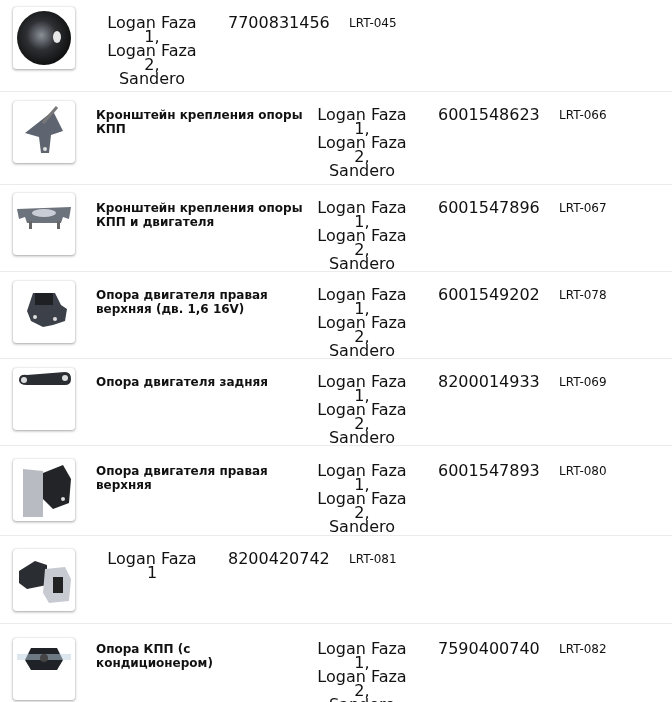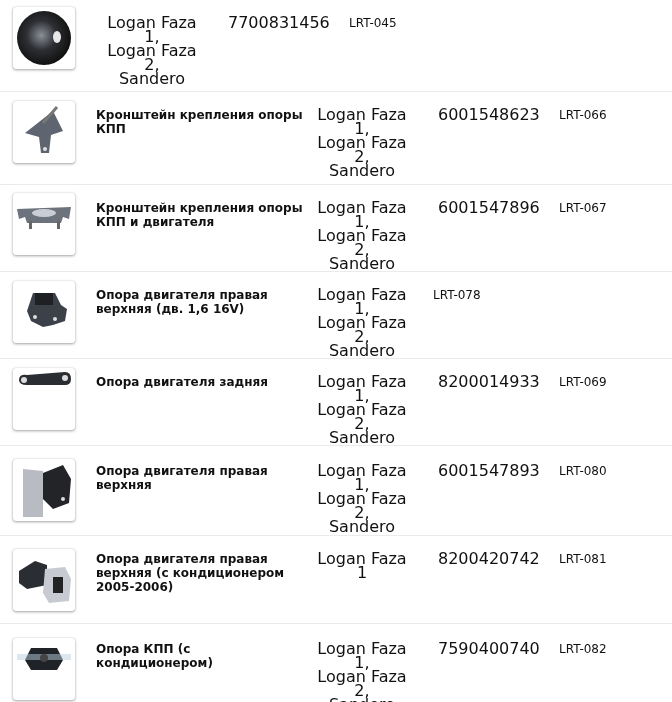--- a/index.html
+++ b/index.html
@@ -97,20 +97,21 @@
             <circle cx="22" cy="36" r="2" fill="#ddd"></circle>
           </svg>
       </div>
     </div>
     <div class="name" style="padding-top:16px;">Опора двигателя правая верхняя (дв. 1,6 16V)</div>
     <div class="models" style="padding-top:16px;">
       <span>Logan Faza 1,</span>
         <span>Logan Faza 2,</span>
         <span>Sandero</span>
     </div>
+    <div class="oem" style="padding-top:16px;">6001549202</div>
     <div class="code" style="padding-top:16px;">LRT-078</div>
   </div>
 
   <div class="row" style="height:86px;">
     <div class="thumbcell" style="height:86px;">
       <div class="thumb" style="top:9px;">
         <svg viewBox="0 0 62 62">
             <path d="M6 12 Q6 6 14 7 L52 4 Q58 4 58 11 Q58 17 52 17 L14 17 Q6 17 6 12 Z" fill="#2a2d32"></path>
             <circle cx="11" cy="12" r="3" fill="#ddd"></circle>
             <circle cx="52" cy="10" r="3" fill="#ddd"></circle>
@@ -150,21 +151,20 @@
   <div class="row" style="height:87px;">
     <div class="thumbcell" style="height:87px;">
       <div class="thumb" style="top:13px;">
         <svg viewBox="0 0 62 62">
             <path d="M6 22 L22 12 L34 16 L34 36 L14 40 L6 34 Z" fill="#2a2d32"></path>
             <path d="M32 20 L52 18 L58 30 L56 52 L36 54 L30 44 Z" fill="#c7cbd1"></path>
             <path d="M40 28 L50 28 L50 44 L40 44 Z" fill="#222"></path>
           </svg>
       </div>
     </div>
-    <div class="name" style="padding-top:16px;">Опора двигателя правая верхняя (с кондиционером 2005-2006)</div>
     <div class="models" style="padding-top:16px;">
       <span>Logan Faza 1</span>
     </div>
     <div class="oem" style="padding-top:16px;">8200420742</div>
     <div class="code" style="padding-top:16px;">LRT-081</div>
   </div>
 
   <div class="row" style="height:87px;">
     <div class="thumbcell" style="height:87px;">
       <div class="thumb" style="top:14px;">

